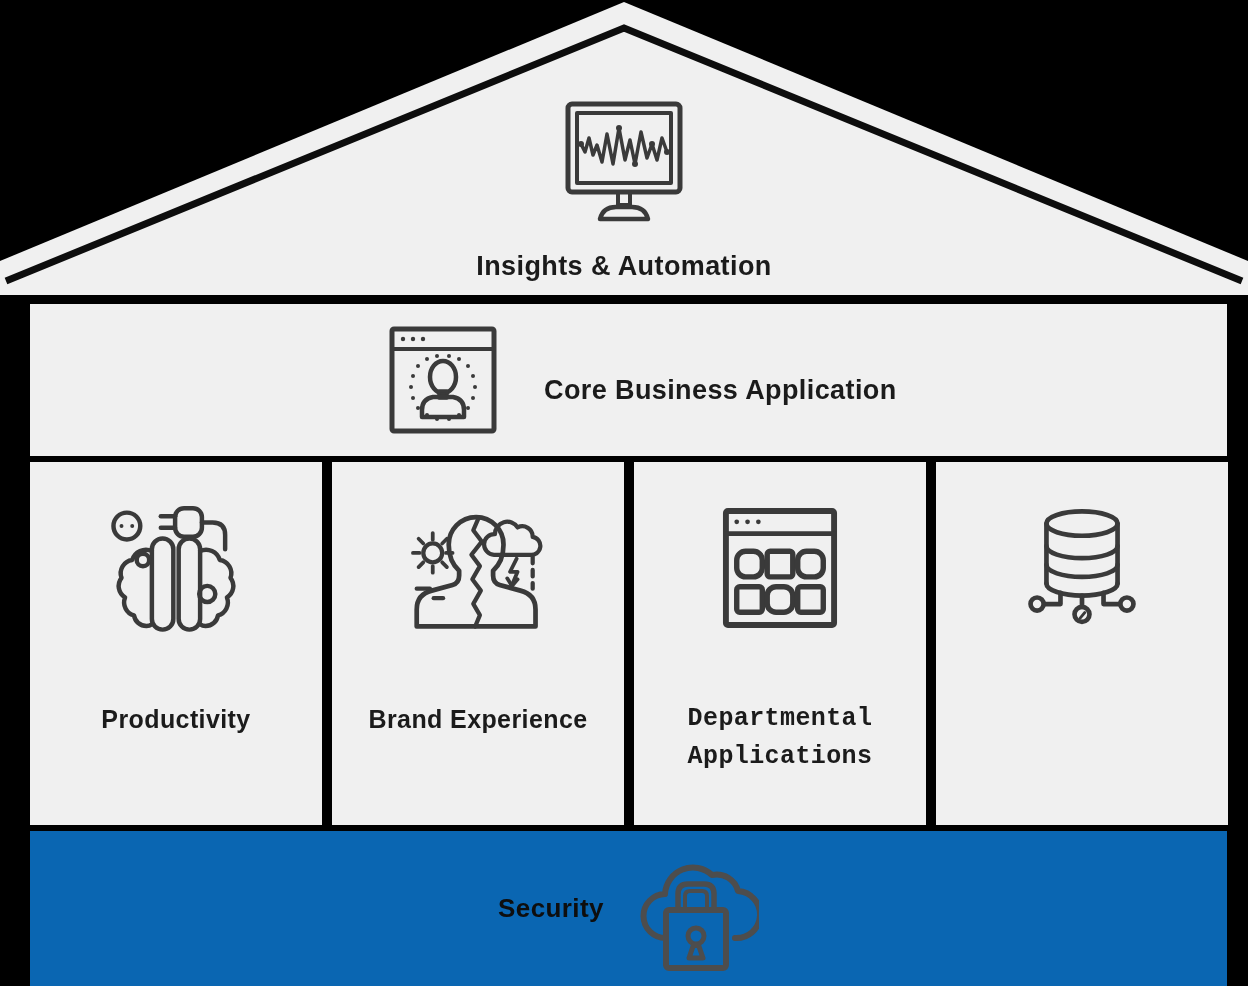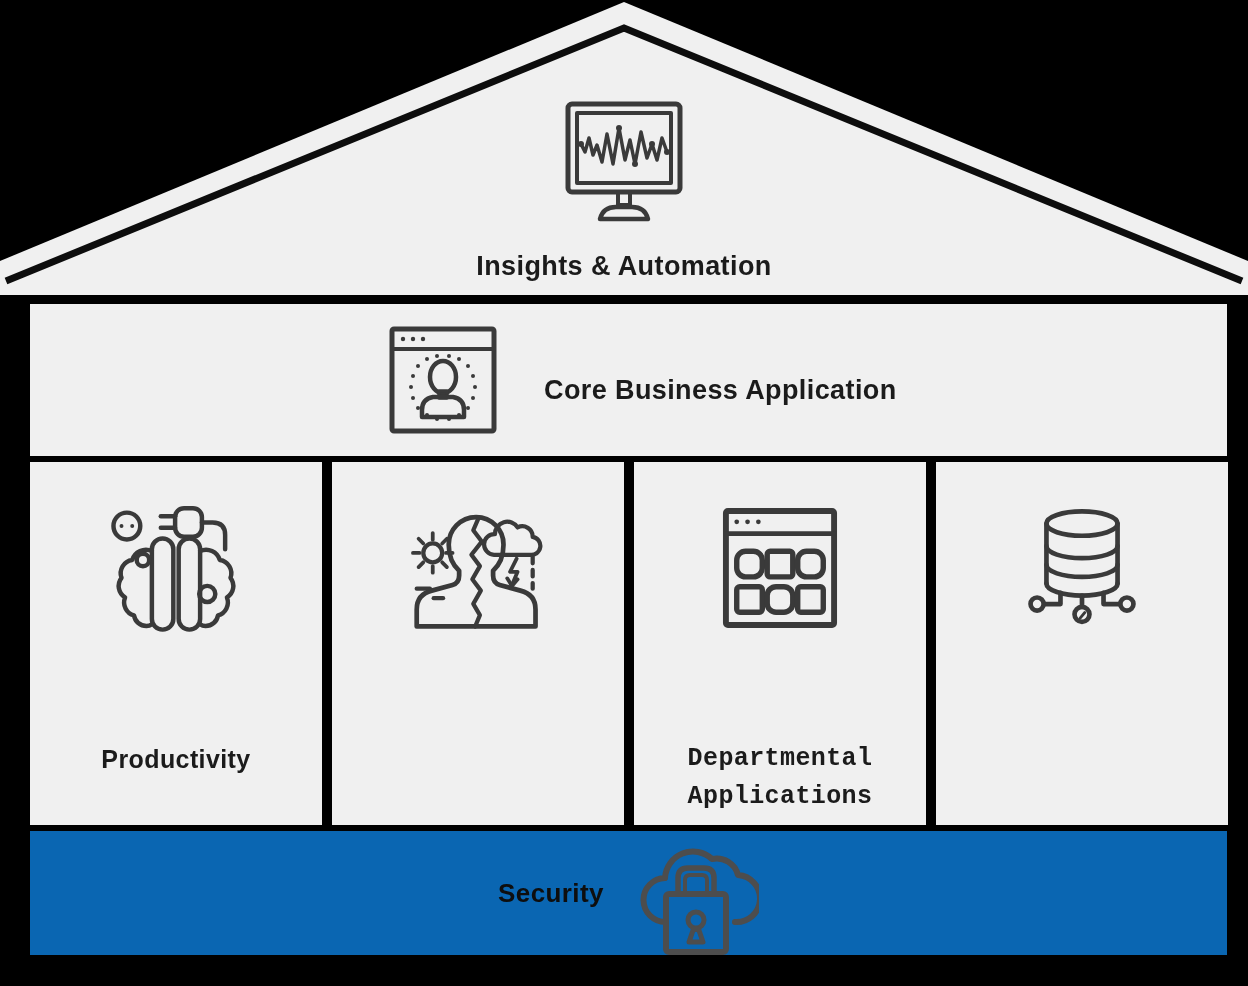--- a/index.html
+++ b/index.html
@@ -14,24 +14,24 @@
   .roof-svg{position:absolute;left:0;top:0;}
   .roof-label{position:absolute;left:0;top:251px;width:1248px;text-align:center;font-size:27px;}
   .roof-icon{position:absolute;left:563px;top:100px;}
   
   .core-band{position:absolute;left:30px;top:304px;width:1197px;height:152px;background:#f0f0f0;}
   .core-icon{position:absolute;left:358px;top:20px;}
   .core-label{position:absolute;left:514px;top:0;height:172px;display:flex;align-items:center;font-size:27px;}
   
   .col{position:absolute;top:462px;width:292px;height:363px;background:#f0f0f0;}
   .col .icon-slot{position:absolute;top:0;left:0;width:100%;height:212px;display:flex;align-items:center;justify-content:center;}
-  .col .col-label{position:absolute;top:238px;left:0;width:100%;text-align:center;font-size:25px;line-height:38px;padding:0;margin-top:40px;}
+  .col .col-label{position:absolute;top:238px;left:0;width:100%;text-align:center;font-size:25px;line-height:38px;padding:0;}
   .col1{left:30px;} .col2{left:332px;} .col3{left:634px;font-family:Liberation Mono, monospace;} .col4{left:936px;}
   
-  .security-bar{position:absolute;left:30px;top:831px;width:1197px;height:124px;background:#0a66b2;
+  .security-bar{position:absolute;left:30px;top:831px;width:1197px;height:155px;background:#0a66b2;
     display:flex;align-items:center;justify-content:center;gap:31px;}
   .security-label{font-size:26px;color:#0e0e0e;}
   svg{display:block;}
 </style>
 </head>
 <body>
 
 <div class="stage">
 
   <svg class="roof-svg" width="1248" height="298" viewBox="0 0 1248 298">
@@ -130,20 +130,21 @@
           <line x1="17" y1="44" x2="12" y2="39"></line>
         </g>
         <line x1="10" y1="92" x2="24" y2="92" stroke-width="4.5"></line>
         <line x1="28" y1="102" x2="38" y2="102" stroke-width="4.5"></line>
         <path d="M92 56 a11 11 0 0 1 1 -22 a13 13 0 0 1 24 -7 a11 11 0 0 1 16 10 a9 9 0 0 1 -3 19 z" stroke-width="4.5"></path>
         <path d="M116 60 L109 74 H117 L111 88" stroke-width="4"></path>
         <path d="M106 81 L111 89 L117 82" stroke-width="4"></path>
         <line x1="133" y1="58" x2="133" y2="92" stroke-width="4.5" stroke-dasharray="7 7"></line>
       </svg>
     </div>
+    <div class="col-label label">Brand Experience</div>
   </div>
 
   <div class="col col3">
     <div class="icon-slot">
       <svg width="118" height="124" viewBox="0 0 120 126" fill="none" stroke="#3a3a3a" stroke-linecap="round" stroke-linejoin="round">
         <rect x="5" y="5" width="110" height="116" rx="2" stroke-width="6"></rect>
         <line x1="5" y1="28" x2="115" y2="28" stroke-width="5"></line>
         <g fill="#3a3a3a" stroke="none">
           <circle cx="16" cy="16" r="2.4"></circle>
             <circle cx="27" cy="16" r="2.4"></circle>

